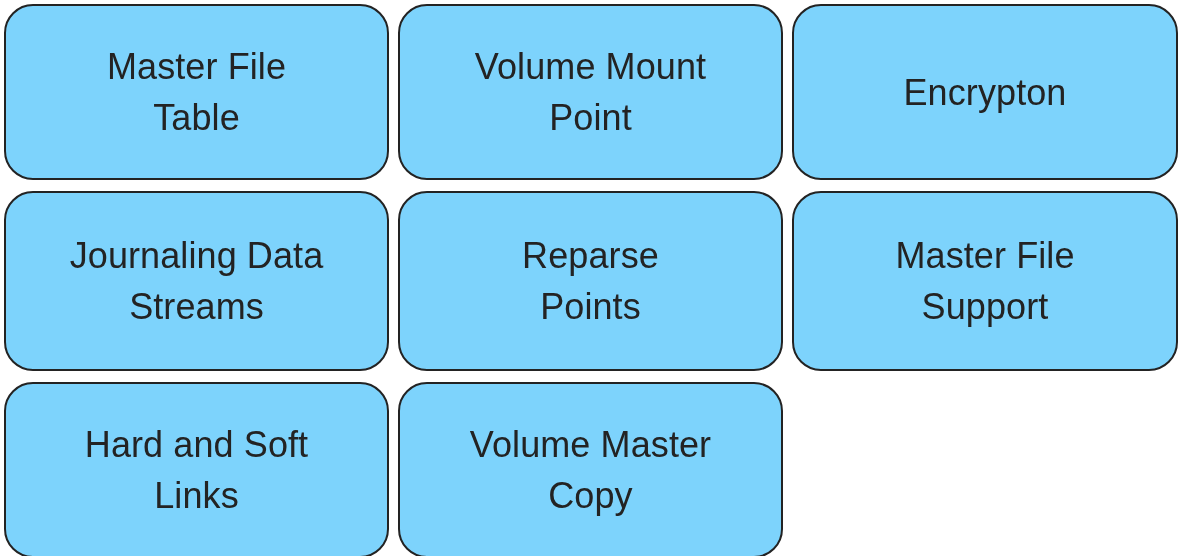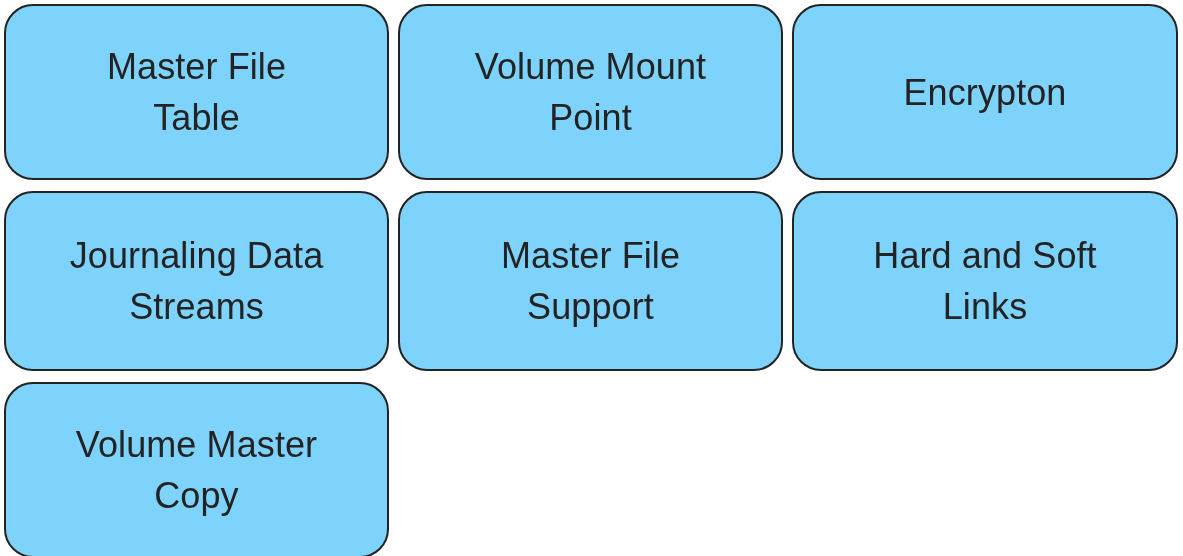--- a/index.html
+++ b/index.html
@@ -76,20 +76,24 @@
 
   <div class="node">
     <span class="node-label">Encrypton</span>
   </div>
 
   <div class="node">
     <span class="node-label">Journaling Data
 Streams</span>
   </div>
 
+  <div class="node">
+    <span class="node-label">Reparse
+Points</span>
+  </div>
 
   <div class="node">
     <span class="node-label">Master File
 Support</span>
   </div>
 
   <div class="node">
     <span class="node-label">Hard and Soft
 Links</span>
   </div>

